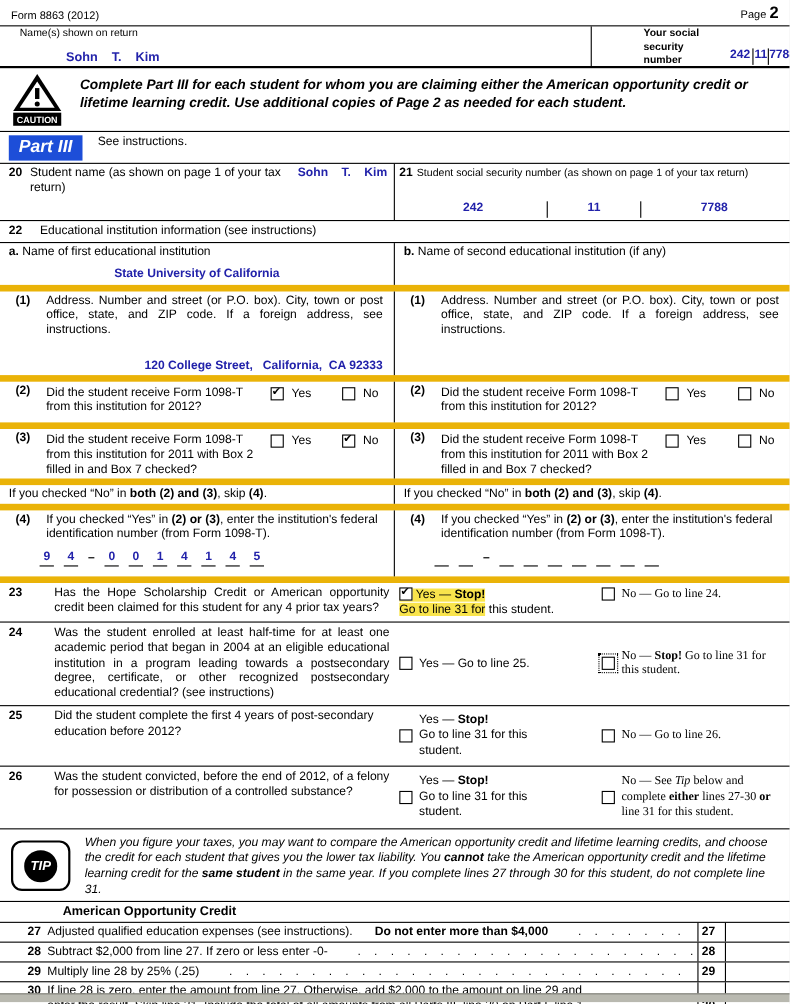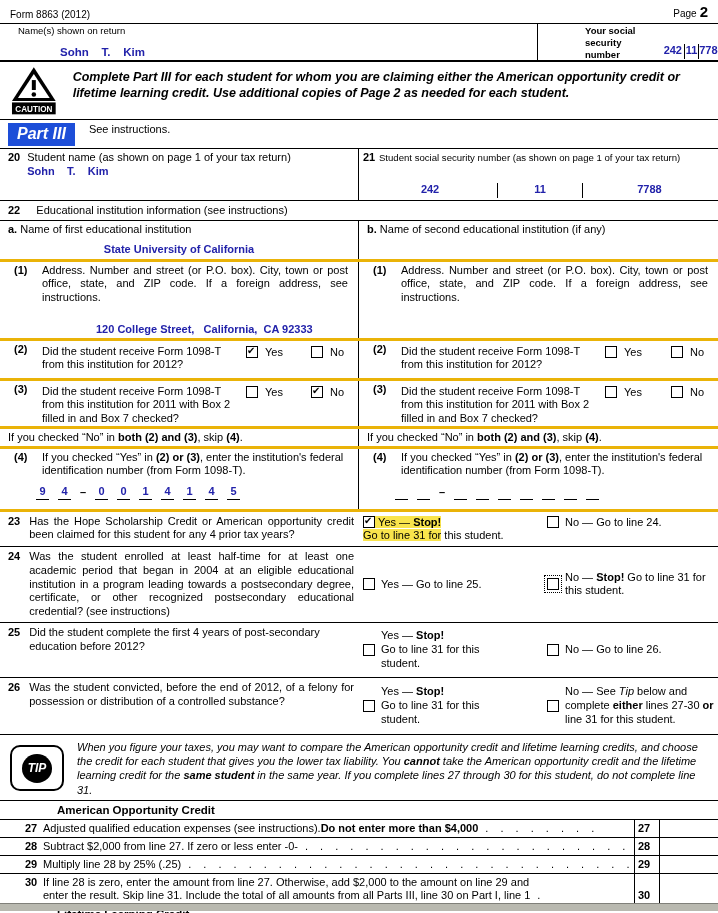--- a/index.html
+++ b/index.html
@@ -42,77 +42,77 @@
 
   
   .p3bar{display:flex; gap:14px; padding:3px 8px 2px; border-bottom:1px solid #000;}
   .p3label{background:#1d4ed8; color:#fff; font-weight:bold; font-style:italic; font-size:16px; padding:1px 9px 2px; height:fit-content;}
   .p3title{font-weight:bold; font-size:11.5px;}
   .p3sub{font-size:11px; font-weight:normal;}
 
   
   .row2021{display:flex; border-bottom:1px solid #000; height:52px;}
   .c20{width:358px; padding:2px 6px 0 8px; display:flex; gap:7px;}
-  .c20 .inner{flex:1; display:flex; flex-direction:column; padding-bottom:1px;}
+  .c20 .inner{flex:1; display:flex; flex-direction:row; justify-content:space-between; padding-bottom:1px;}
   .c21{flex:1; border-left:1px solid #000; padding:2px 2px 0 4px; display:flex; flex-direction:column; justify-content:space-between;}
   .c21 .toplbl{font-size:9.6px;}
   .c21 .toplbl .n{font-size:11px; font-weight:bold; margin-right:1px;}
   .lnum{font-weight:bold;}
   .ssnvals2{display:flex; text-align:center; padding-bottom:2px;}
   .ssnvals2 .seg{border-left:1px solid #000; height:15px;}
   .ssnvals2 .seg:first-child{border-left:none;}
   .t1{width:38%;} .t2{width:24%;} .t3{width:38%;}
 
   .row22{padding:3px 8px 2px; border-bottom:1px solid #000;}
   .row22 .lnum{margin-right:13px;}
 
   
-  .grow{display:flex; border-bottom:3px solid #eab308;}
+  .grow{display:flex; border-bottom:6px solid #eab308;}
   .ga{width:358px;}
   .gb{flex:1; border-left:1px solid #000;}
   .abhead{min-height:38px; padding:2px 8px; display:flex; flex-direction:column; justify-content:space-between;}
   .instname{text-align:center; padding-bottom:0px;}
   .qcellnum{font-weight:bold; width:22px; flex:none;}
   .qpad{padding:2px 10px 0 14px; display:flex; gap:6px;}
   .q1cell{min-height:76px;}
-  .q1inner{flex:1; display:flex; flex-direction:column; justify-content:space-between; padding-bottom:1px;}
+  .q1inner{flex:1; display:flex; flex-direction:column; justify-content:space-between; padding-bottom:1px;align-items:flex-end;}
   .q1val{padding-left:54px;}
   .qrow{min-height:37px; align-items:flex-start;}
   .qtext{width:198px;}
   .optsline{flex:1; display:flex; align-items:center; gap:4px; padding-top:3px;}
   .cbg{display:flex; align-items:center; gap:7px;}
   .optsline .cbg + .cbg{margin-left:auto; margin-right:4px;}
   .skiprow{padding:2px 8px 1px;}
   .q4cell{min-height:60px; padding-bottom:4px;}
   .digits{margin-top:7px; margin-left:-6px; display:flex; align-items:flex-end;}
   .digit{width:13px; margin-right:9px; border-bottom:1.5px solid #000; text-align:center; height:15px;
          color:var(--blue); font-weight:bold;}
   .dash{margin-right:9px; font-weight:bold;}
 
   
   .qline{display:flex; border-bottom:1px solid #000; padding:3px 0 3px;}
   .qq{width:360px; padding:0 6px 0 8px; display:flex; gap:9px; flex:none;}
-  .qq .txt{flex:1;}
+  .qq .txt{flex:1;margin-left:20px;}
   .opt1{width:183px; display:flex; gap:6px; flex:none; padding-left:3px;}
-  .opt2{flex:1; display:flex; gap:6px; padding-left:4px; padding-right:4px;}
+  .opt2{flex:1; display:flex; gap:6px; padding-left:4px; padding-right:4px;font-family:Liberation Serif, serif;}
   .optc{align-items:center;} .optt{align-items:flex-start; padding-top:1px;}
 
   
   .tiprow{display:flex; gap:13px; padding:5px 10px 3px; border-bottom:1px solid #000; align-items:center;}
   .tipicon{width:54px; height:46px; border:2.5px solid #000; border-radius:10px; flex:none;
            display:flex; align-items:center; justify-content:center;}
   .tippill{background:#000; color:#fff; font-weight:bold; font-style:italic; font-size:12px;
            border-radius:50%; padding:7px 6px;}
   .tiptext{font-style:italic; font-size:11px; line-height:1.3; flex:1;}
 
   
   .sechead{padding:2px 8px 2px 57px; font-weight:bold; font-size:11.5px; border-bottom:1px solid #000;}
   .amtrow{display:flex; border-bottom:1px solid #000; align-items:stretch;}
   .anum{width:43px; padding:2px 0 0 25px; font-weight:bold; flex:none;}
-  .atext{flex:1; padding:2px 4px 1px 0;}
+  .atext{flex:1; padding:2px 4px 1px 0;gap:20px;}
   .aflex{display:flex; white-space:nowrap; overflow:hidden;}
   .dots{flex:1; overflow:hidden; white-space:nowrap; padding-left:7px; word-spacing:7px; letter-spacing:1px;}
   .abox{width:26px; border-left:1px solid #000; border-right:1px solid #000; font-weight:bold;
         padding:2px 0 1px 3px; flex:none; display:flex; align-items:flex-start;}
   .abox.bot{align-items:flex-end;}
   .aval{width:58px; flex:none; text-align:right; padding:2px 3px 1px; display:flex;
         align-items:flex-end; justify-content:flex-end;}
   .aval .blue{padding:0 2px;}
 
   .graybar{position:absolute; left:0; right:0; bottom:2px; height:8px; background:#b9b9b0; border-top:1px solid #80807a;}

